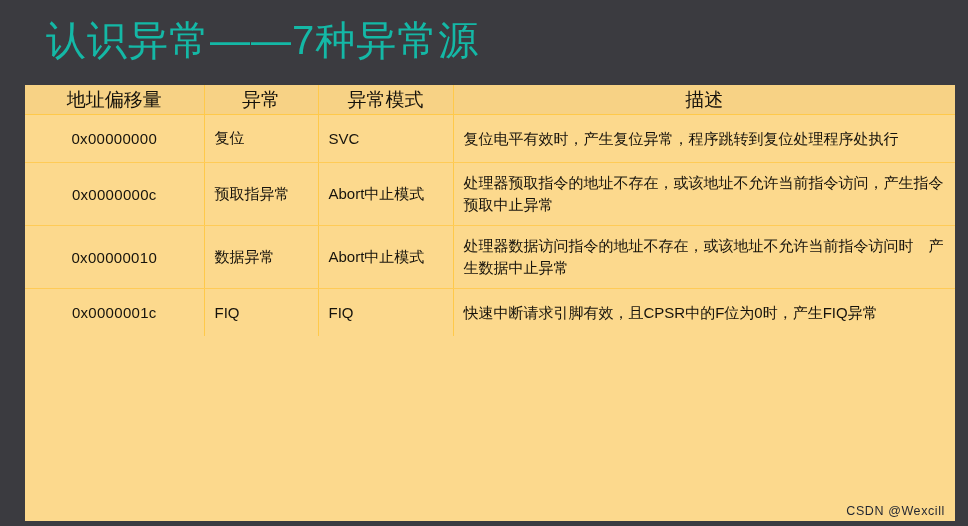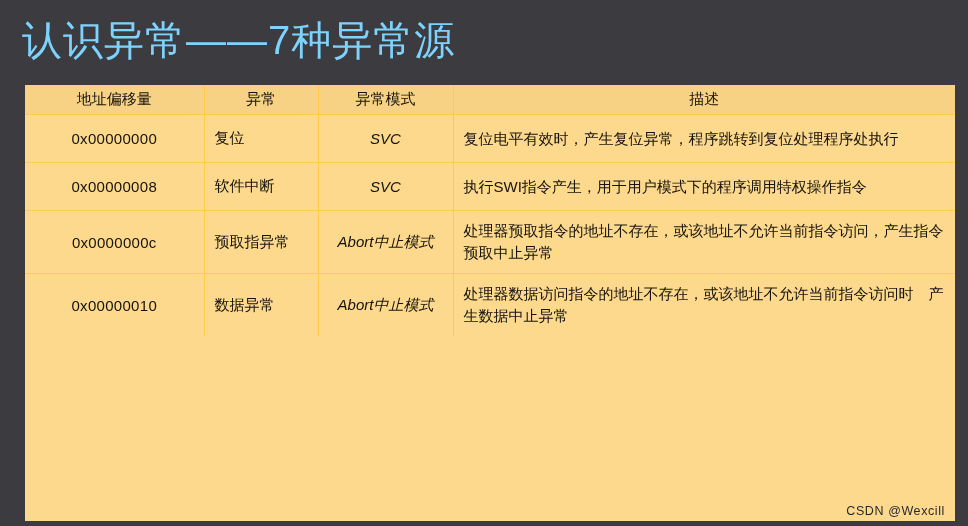--- a/index.html
+++ b/index.html
@@ -15,25 +15,25 @@
     position: relative;
   }
   .slide {
     position: relative;
     width: 968px;
     height: 526px;
     box-sizing: border-box;
   }
   .title {
     position: absolute;
-    left: 22px;
+    left: 46px;
     top: 14px;
     font-size: 40px;
     line-height: 52px;
-    color: #7dd3fc;
+    color: #14b8a6;
     letter-spacing: 1px;
     white-space: nowrap;
     font-weight: 400;
   }
   .table-wrap {
     position: absolute;
     left: 25px;
     top: 85px;
     width: 930px;
     height: 436px;
@@ -57,44 +57,42 @@
     vertical-align: middle;
     color: #16130c;
     font-weight: 400;
   }
   table.exc th:last-child, table.exc td:last-child {
     border-right: none;
   }
   table.exc thead th {
     background: #f7d285;
     height: 29px;
-    font-size: 15px;
+    font-size: 19px;
     text-align: center;
     font-weight: 400;
     border-bottom: 1px solid #ffc94a;
   }
   table.exc tbody td {
     background: #fcd98d;
     font-size: 15px;
   }
   td.addr {
     text-align: center;
     font-size: 15.5px;
     letter-spacing: 0.3px;
   }
   td.exc-name {
     text-align: left;
     font-weight: bold;
     font-size: 15px;
   }
   td.exc-mode {
-    text-align: center;
     font-size: 15px;
     color: #4b4b4b;
-    font-style: italic;
   }
   td.exc-mode.strong {
     color: #16130c;
   }
   td.desc {
     text-align: left;
     font-size: 14.5px;
     line-height: 22px;
     padding-left: 14px;
     padding-right: 8px;
@@ -138,36 +136,36 @@
           <th>描述</th>
         </tr>
       </thead>
       <tbody>
         <tr class="r-normal">
           <td class="addr">0x00000000</td>
           <td class="exc-name">复位</td>
           <td class="exc-mode strong">SVC</td>
           <td class="desc">复位电平有效时，产生复位异常，程序跳转到复位处理程序处执行</td>
         </tr>
-        <tr class="r-normal">
-          <td class="addr">0x00000008</td>
-          <td class="exc-name">软件中断</td>
-          <td class="exc-mode strong">SVC</td>
-          <td class="desc">执行SWI指令产生，用于用户模式下的程序调用特权操作指令</td>
-        </tr>
         <tr class="r-tall">
           <td class="addr">0x0000000c</td>
           <td class="exc-name">预取指异常</td>
           <td class="exc-mode">Abort中止模式</td>
           <td class="desc">处理器预取指令的地址不存在，或该地址不允许当前指令访问，产生指令预取中止异常</td>
         </tr>
         <tr class="r-tall">
           <td class="addr">0x00000010</td>
           <td class="exc-name">数据异常</td>
           <td class="exc-mode">Abort中止模式</td>
           <td class="desc">处理器数据访问指令的地址不存在，或该地址不允许当前指令访问时　产生数据中止异常</td>
         </tr>
+        <tr class="r-normal">
+          <td class="addr">0x0000001c</td>
+          <td class="exc-name">FIQ</td>
+          <td class="exc-mode strong">FIQ</td>
+          <td class="desc">快速中断请求引脚有效，且CPSR中的F位为0时，产生FIQ异常</td>
+        </tr>
       </tbody>
     </table>
     <div class="watermark">CSDN @Wexcill</div>
   </div>
 
 </div>
 
 </body></html>

